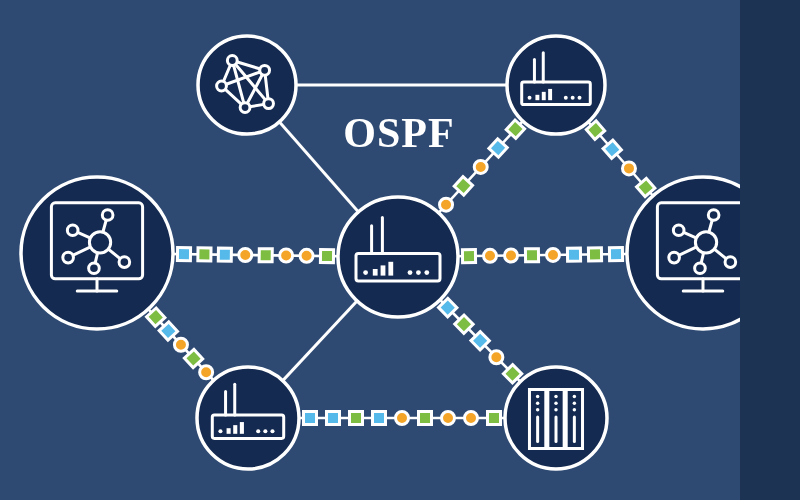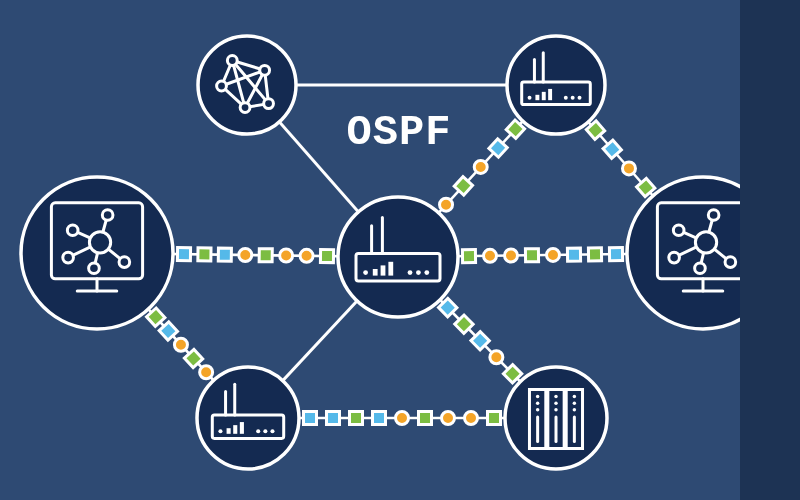--- a/index.html
+++ b/index.html
@@ -1,21 +1,21 @@
 <!DOCTYPE html>
 <html><head>
 <meta charset="utf-8">
 <style>
   html,body{margin:0;padding:0;background:#1d3354;}
   .stage{
     position:relative;
     width:740px;height:500px;
     overflow:hidden;
     background:#2e4a73;
-    font-family:Liberation Mono, monospace;
+    font-family:Liberation Serif, serif;
     text-align:right;
   }
   .stage svg{position:absolute;left:0;top:0;}
   .diagram-title{
     position:absolute;
     left:399px;top:133px;
     transform:translate(-50%,-50%);
     color:#ffffff;
     font-size:42px;
     font-weight:800;

